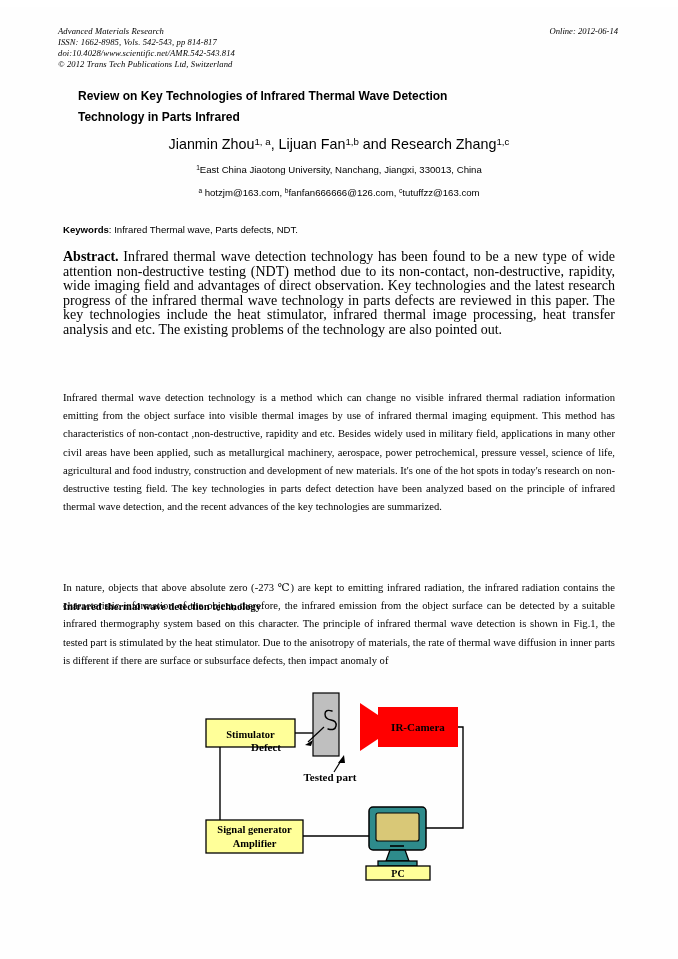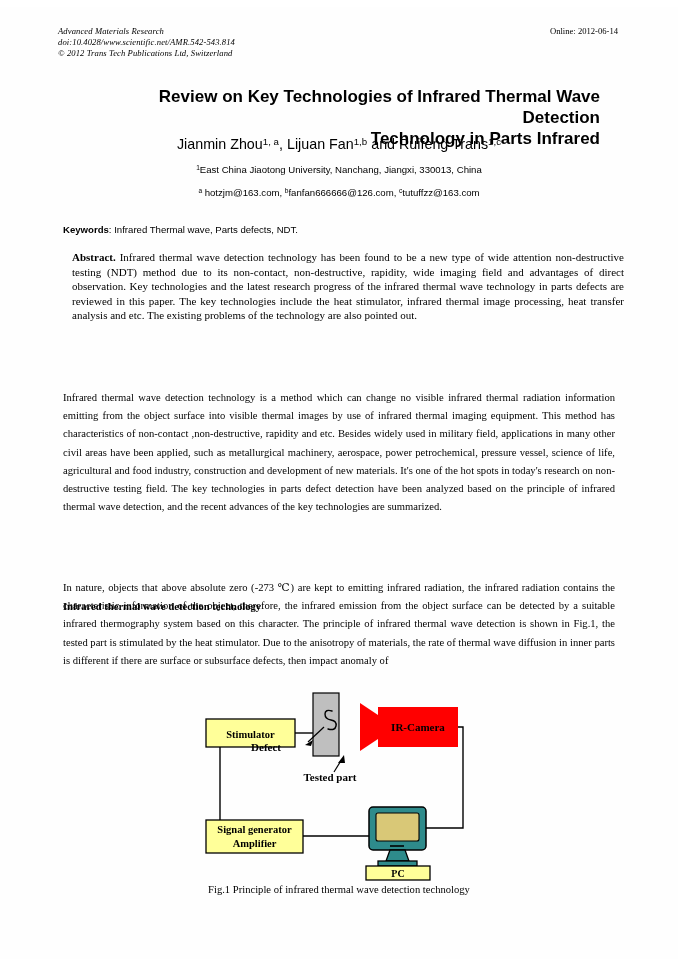--- a/index.html
+++ b/index.html
@@ -35,35 +35,36 @@
     font-style: italic;
     font-size: 8.6px;
     line-height: 11.1px;
     letter-spacing: 0.1px;
   }
   .mast-left div { white-space: nowrap; }
   .mast-right {
     position: absolute;
     right: 0;
     top: 0;
+    font-style: italic;
     font-size: 8.6px;
     line-height: 11.1px;
     white-space: nowrap;
   }
 
   
   .title {
     position: absolute;
     left: 78px;
     top: 79px;
     width: 522px;
-    text-align: right;
+    text-align: left;
     font-family: "Liberation Sans", "DejaVu Sans", sans-serif;
     font-weight: bold;
-    font-size: 17px;
+    font-size: 12px;
     line-height: 21px;
   }
 
   
   .authors {
     position: absolute;
     left: 78px;
     top: 127px;
     width: 522px;
     text-align: center;
@@ -108,24 +109,23 @@
     line-height: 14px;
   }
   .keywords b { font-weight: bold; }
 
   
   .abstract {
     position: absolute;
     left: 63px;
     top: 243px;
     width: 552px;
-    font-size: 11px;
+    font-size: 14px;
     line-height: 14.55px;
     text-align: justify;
-    margin-left: 9px;
   }
   .abstract b { font-weight: bold; }
 
   
   .heading {
     position: absolute;
     left: 63px;
     width: 552px;
     font-weight: bold;
     font-size: 10.6px;
@@ -171,33 +171,34 @@
   }
 </style>
 </head>
 <body>
 
 <div class="page">
 
   <div class="masthead">
     <div class="mast-left">
       <div>Advanced Materials Research</div>
+      <div>ISSN: 1662-8985, Vols. 542-543, pp 814-817</div>
       <div>doi:10.4028/www.scientific.net/AMR.542-543.814</div>
       <div>© 2012 Trans Tech Publications Ltd, Switzerland</div>
     </div>
     <div class="mast-right">Online: 2012-06-14</div>
   </div>
 
   <div class="title">
     <div>Review on Key Technologies of Infrared Thermal Wave Detection</div>
     <div>Technology in Parts Infrared</div>
   </div>
 
   <div class="authors">
-    <span>Jianmin Zhou</span><sup>1, a</sup><span>, </span><span>Lijuan Fan</span><sup>1,b</sup><span> and </span><span>Ruifeng Trans</span><sup>1,c</sup>
+    <span>Jianmin Zhou</span><sup>1, a</sup><span>, </span><span>Lijuan Fan</span><sup>1,b</sup><span> and </span><span>Research Zhang</span><sup>1,c</sup>
   </div>
 
   <div class="affil">
     <sup>1</sup><span>East China Jiaotong University, Nanchang, Jiangxi, 330013, China</span>
   </div>
 
   <div class="emails">
     <sup>a</sup><span> hotzjm@163.com, </span><sup>b</sup><span>fanfan666666@126.com, </span><sup>c</sup><span>tutuffzz@163.com</span>
   </div>
 
@@ -253,15 +254,14 @@
       <rect x="196" y="176" width="39" height="5" fill="#2e8b8b" stroke="#000" stroke-width="1.3"></rect>
 
       <rect x="184" y="181" width="64" height="14" fill="#ffff99" stroke="#000" stroke-width="1.3"></rect>
       <text x="216" y="192" text-anchor="middle" font-family="Liberation Serif, serif" font-size="10" fill="#000">PC</text>
 
       <text x="99" y="66" text-anchor="end" font-family="Liberation Serif, serif" font-size="11" fill="#000">Defect</text>
       <text x="148" y="96" text-anchor="middle" font-family="Liberation Serif, serif" font-size="11" fill="#000">Tested part</text>
     </svg>
   </div>
 
-  <div class="fig-caption">Fig.1 Principle of infrared thermal wave detection technology</div>
 
 </div>
 
 </body></html>

